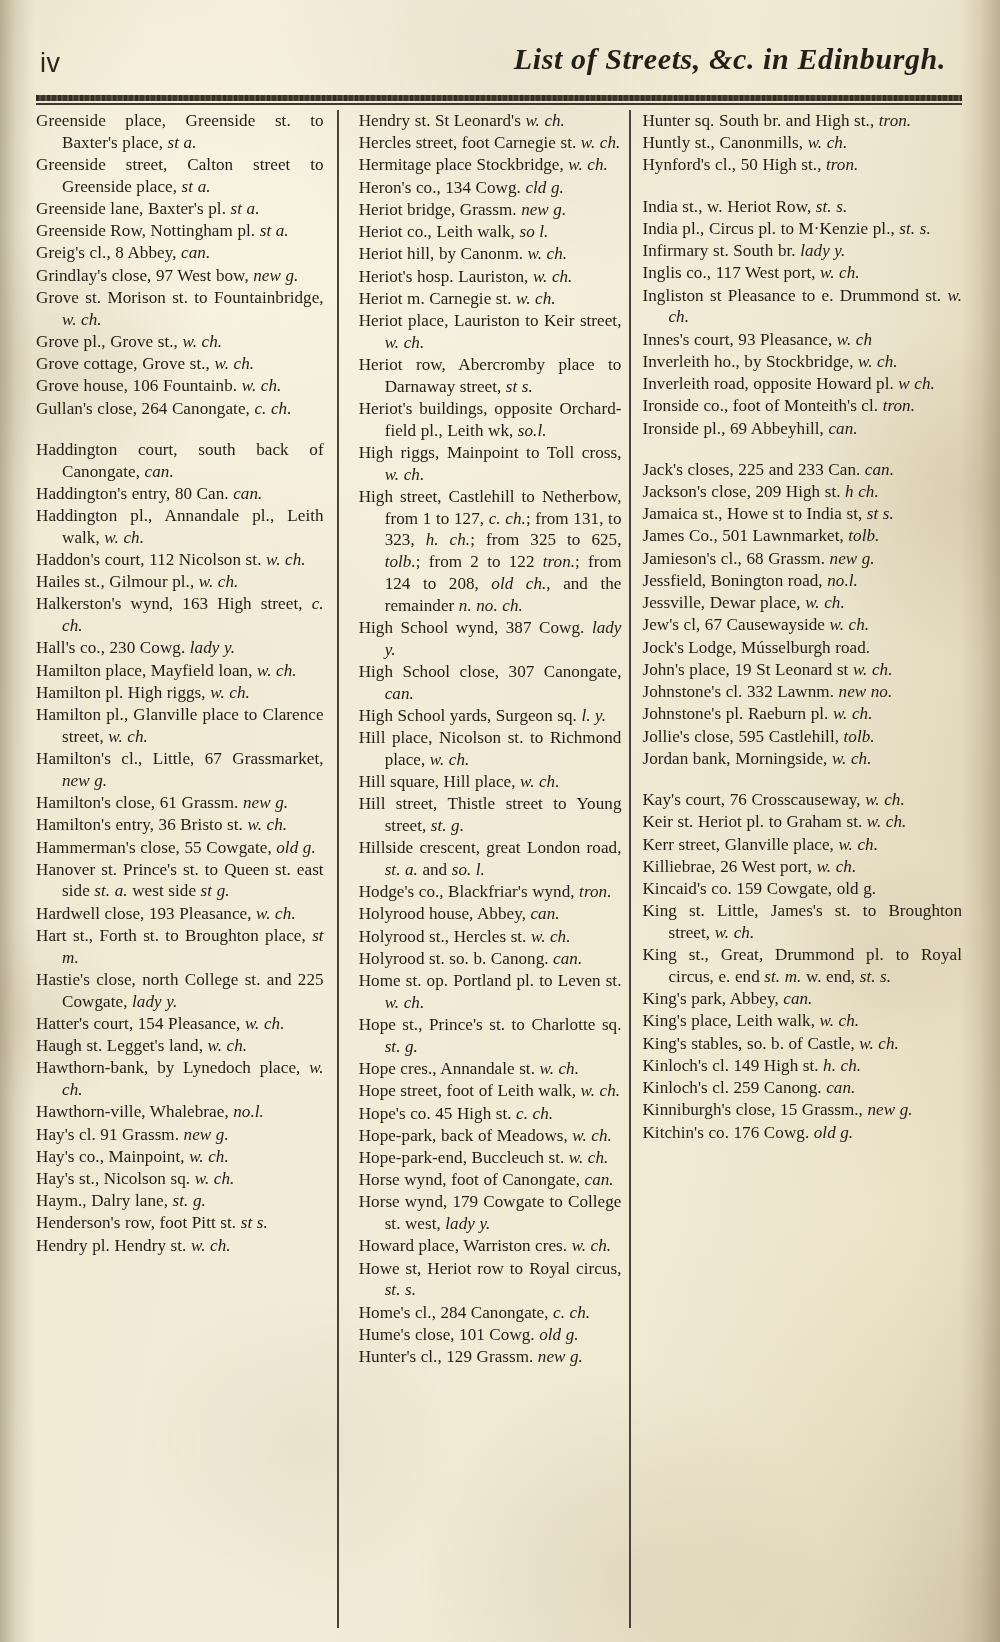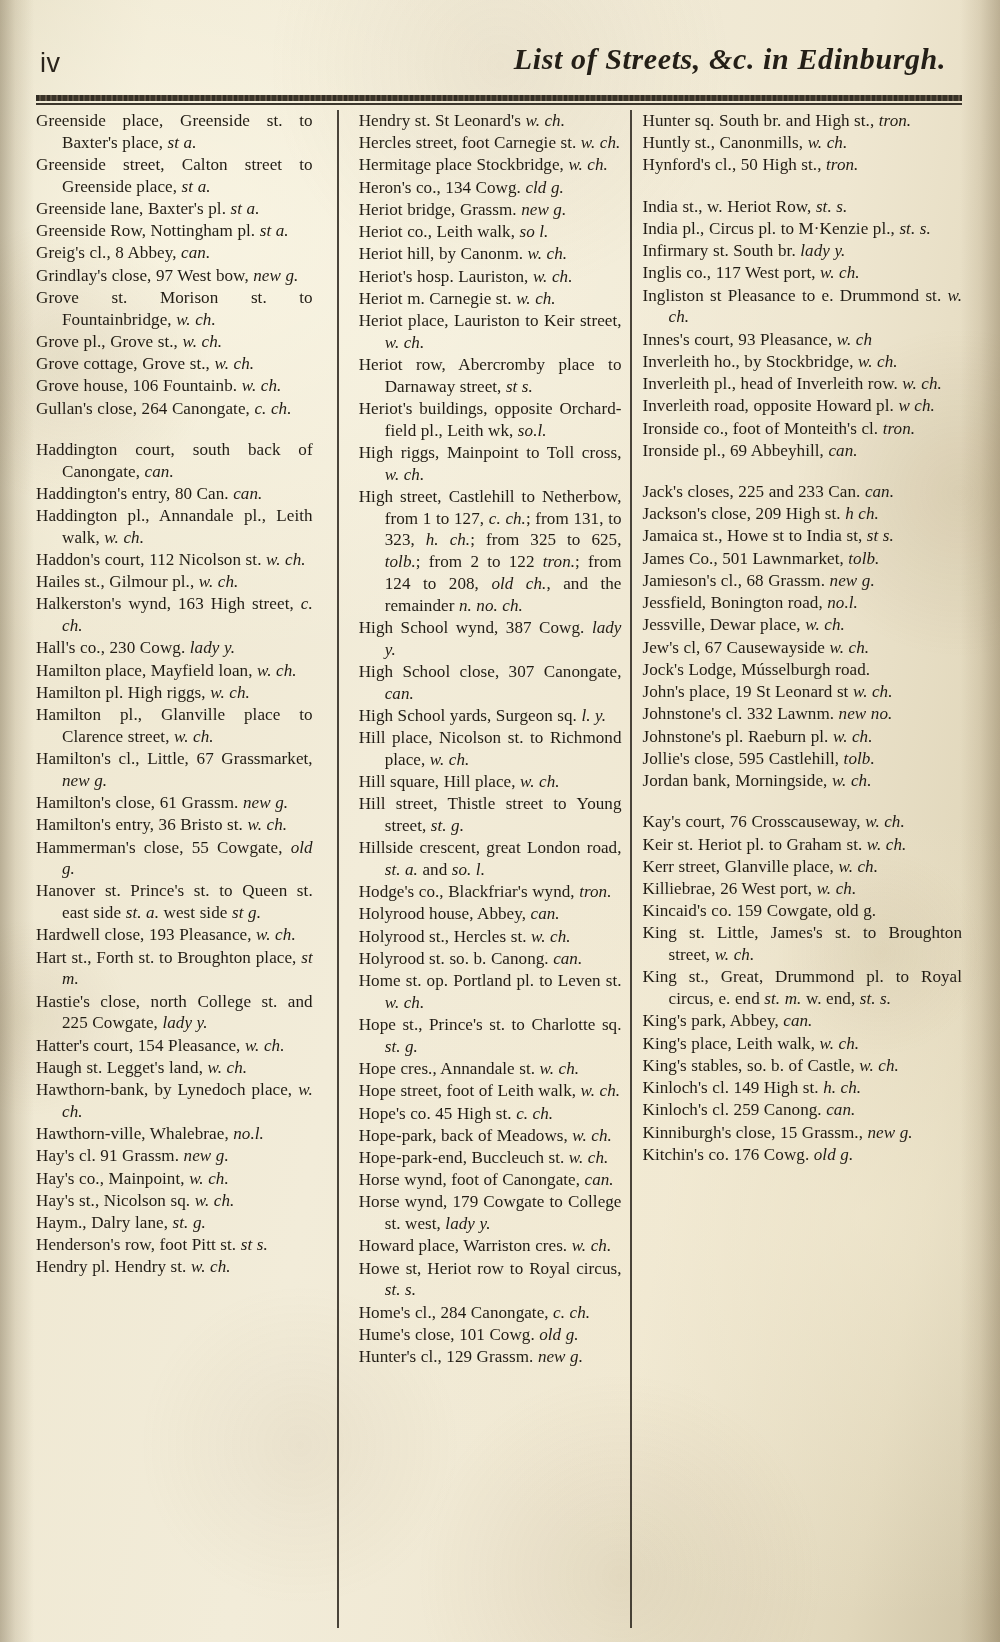--- a/index.html
+++ b/index.html
@@ -104,21 +104,21 @@
     top: 110px;
     bottom: 14px;
     display: flex;
     align-items: stretch;
   }
   .col {
     position: relative;
     box-sizing: border-box;
     overflow: hidden;
   }
-  .col-1 { width: 302px; padding-right: 24px; }
+  .col-1 { width: 302px; padding-right: 13px; }
   .col-2 { width: 292px; padding-left: 20px; padding-right: 8px; }
   .col-3 { width: 332px; padding-left: 11px; }
   .divider {
     width: 0;
     border-left: 2px solid #2c261d;
     opacity: 0.85;
     margin: 0 0px;
     align-self: stretch;
   }
   .entry {
@@ -249,21 +249,20 @@
         <div class="entry">Huntly st., Canonmills, <i>w. ch.</i></div>
         <div class="entry">Hynford's cl., 50 High st., <i>tron.</i></div>
         <div class="gap"></div>
         <div class="entry">India st., w. Heriot Row, <i>st. s.</i></div>
         <div class="entry">India pl., Circus pl. to M·Kenzie pl., <i>st. s.</i></div>
         <div class="entry">Infirmary st. South br. <i>lady y.</i></div>
         <div class="entry">Inglis co., 117 West port, <i>w. ch.</i></div>
         <div class="entry">Ingliston st Pleasance to e. Drummond st. <i>w. ch.</i></div>
         <div class="entry">Innes's court, 93 Pleasance, <i>w. ch</i></div>
         <div class="entry">Inverleith ho., by Stockbridge, <i>w. ch.</i></div>
-        <div class="entry">Inverleith pl., head of Inverleith row. <i>w. ch.</i></div>
         <div class="entry">Inverleith road, opposite Howard pl. <i>w ch.</i></div>
         <div class="entry">Ironside co., foot of Monteith's cl. <i>tron.</i></div>
         <div class="entry">Ironside pl., 69 Abbeyhill, <i>can.</i></div>
         <div class="gap"></div>
         <div class="entry">Jack's closes, 225 and 233 Can. <i>can.</i></div>
         <div class="entry">Jackson's close, 209 High st. <i>h ch.</i></div>
         <div class="entry">Jamaica st., Howe st to India st, <i>st s.</i></div>
         <div class="entry">James Co., 501 Lawnmarket, <i>tolb.</i></div>
         <div class="entry">Jamieson's cl., 68 Grassm. <i>new g.</i></div>
         <div class="entry">Jessfield, Bonington road, <i>no.l.</i></div>

